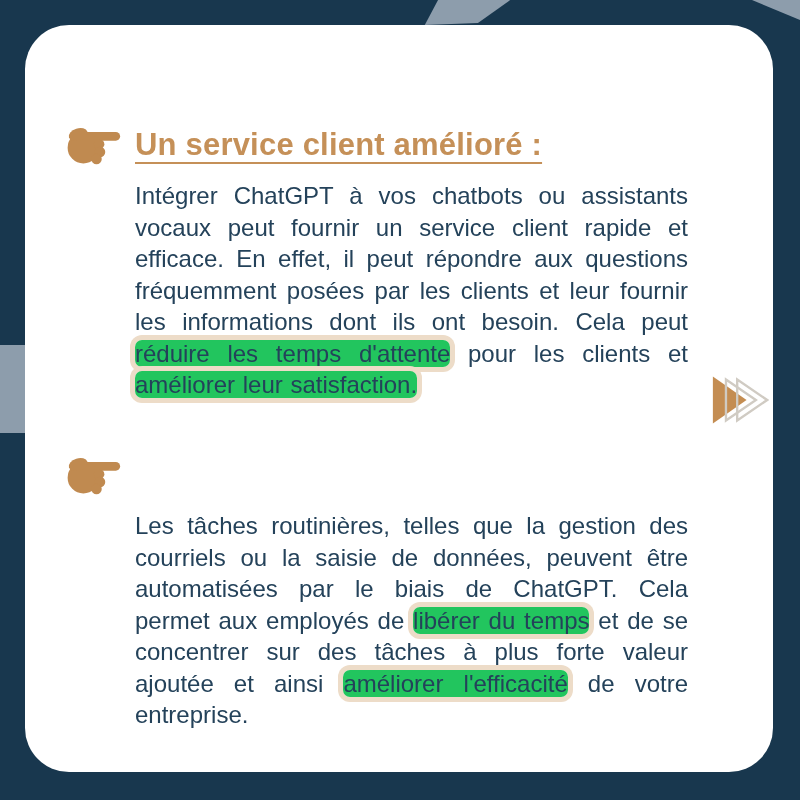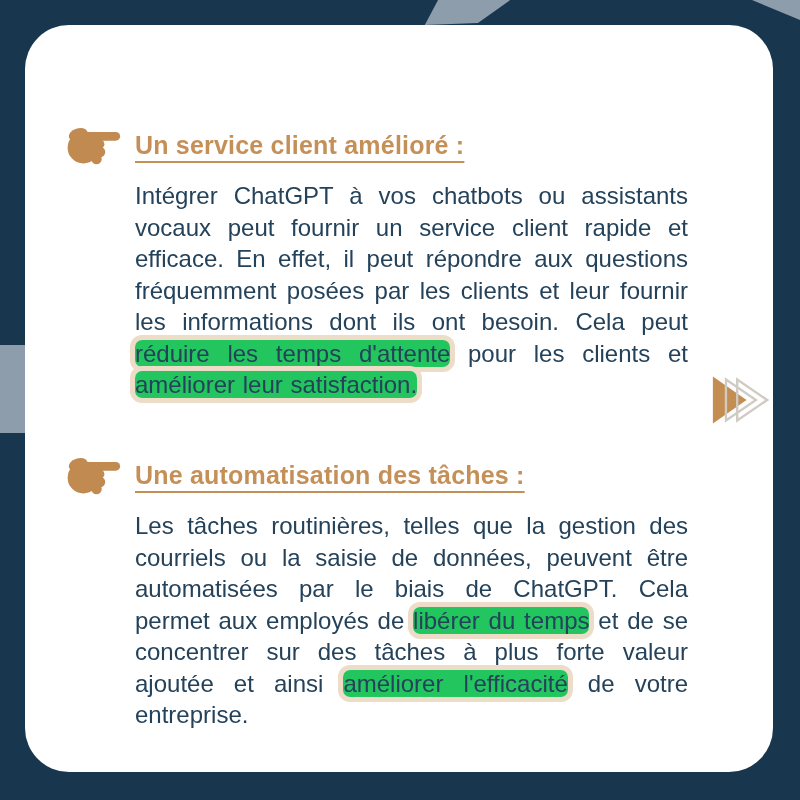--- a/index.html
+++ b/index.html
@@ -20,21 +20,21 @@
     position:absolute;inset:25px 27px 28px 25px;
     background:#ffffff;border-radius:44px;
   }
   .section{position:absolute;left:40px;width:628px;}
   .section-1{top:95px;}
   .section-2{top:425px;}
   .heading-row{display:flex;align-items:center;}
   .finger{width:56px;height:50px;flex:0 0 56px;margin-right:14px;color:#c08a50;}
   .finger svg{width:100%;height:100%;display:block;}
   h2{
-    margin:0;font-size:25px;font-weight:600;color:#c59058;
+    margin:0;font-size:31px;font-weight:600;color:#c59058;
     letter-spacing:.2px;
     text-decoration:underline;text-decoration-thickness:2px;text-underline-offset:7px;
   }
   .body-text{
     margin:10px 0 0 70px;width:553px;
     font-size:24px;line-height:31.5px;color:#24425a;
     text-align:justify;text-align-last:left;word-spacing:1px;
   }
   .hl{
     background:#22c55e;
@@ -79,21 +79,20 @@
           <g fill="currentColor">
             <rect x="18" y="13" width="45" height="10" rx="5"></rect>
             <circle cx="21" cy="31" r="18"></circle>
             <circle cx="39" cy="27" r="6"></circle>
             <circle cx="40" cy="36" r="6"></circle>
             <circle cx="36" cy="44" r="6"></circle>
             <ellipse cx="15" cy="16" rx="11" ry="7" transform="rotate(-18 15 16)"></ellipse>
           </g>
         </svg>
       </span>
-      <h2>Une automatisation des tâches :</h2>
     </div>
     <p class="body-text"><span>Les tâches routinières, telles que la gestion des courriels ou la saisie de données, peuvent être automatisées par le biais de ChatGPT. Cela permet aux employés de </span><span class="hl">libérer du temps</span><span> et de se concentrer sur des tâches à plus forte valeur ajoutée et ainsi </span><span class="hl">améliorer l'efficacité</span><span> de votre entreprise.</span></p>
   </div>
 
   <div class="next-arrows">
     <svg viewBox="0 0 62 56" aria-hidden="true">
       <polygon points="2,3 2,53 38,28" fill="#c48d52"></polygon>
       <polygon points="16,6 48,28 16,50" fill="none" stroke="#d0cbc3" stroke-width="2.5"></polygon>
       <polygon points="28,6 60,28 28,50" fill="none" stroke="#d0cbc3" stroke-width="2.5"></polygon>
     </svg>

